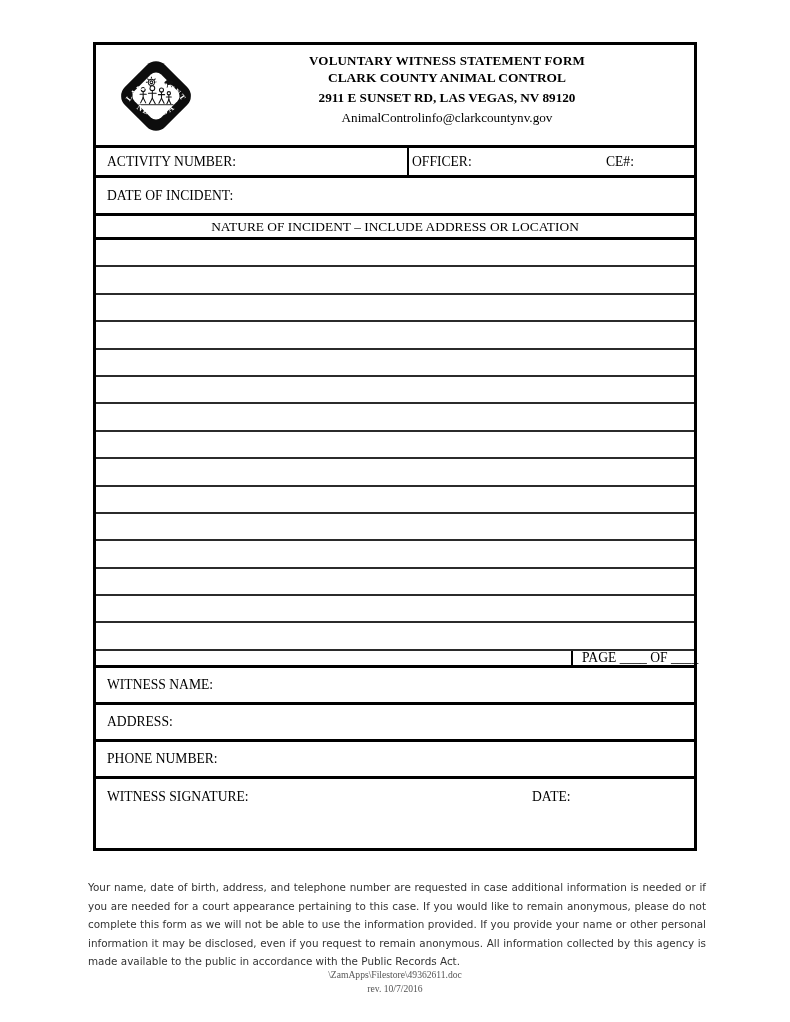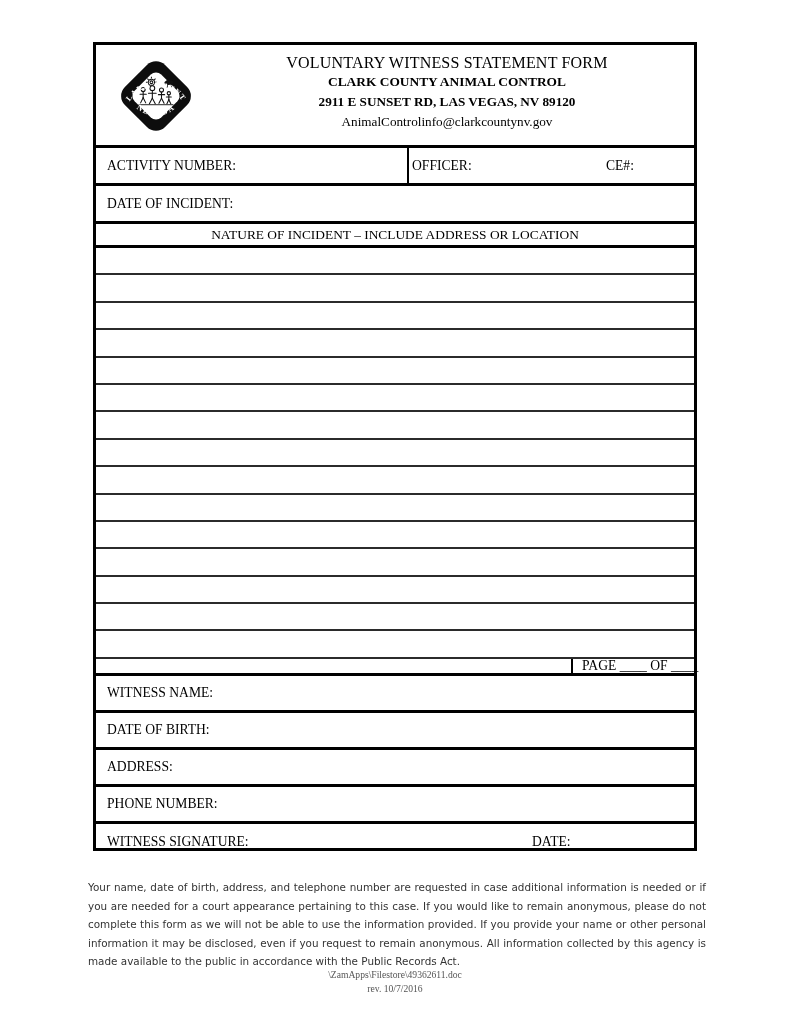--- a/index.html
+++ b/index.html
@@ -43,22 +43,22 @@
     height: 88px;
   }
   .header-text {
     position: absolute;
     left: 110px;
     right: 6px;
     top: 8px;
     text-align: center;
   }
   .hdr-title {
-    font-size: 16px;
-    font-weight: normal;
+    font-size: 13px;
+    font-weight: bold;
     letter-spacing: 0.2px;
     line-height: 1.25;
   }
   .hdr-sub {
     font-size: 13.4px;
     font-weight: bold;
     line-height: 1.4;
   }
   .hdr-addr {
     font-size: 13.2px;
@@ -94,21 +94,21 @@
     left: 316px;
   }
   .vdiv {
     position: absolute;
     top: 0;
     bottom: 0;
     width: 0;
     border-left: 2px solid #000;
   }
 
-  #row-activity { height: 38px; }
+  #row-activity { height: 30px; }
   #row-date-incident { height: 38px; }
 
   #row-nature {
     height: 24px;
     border-bottom: 3px solid #000;
   }
   .nature-label {
     position: absolute;
     left: 0; right: 0;
     top: 50%;
@@ -287,23 +287,20 @@
 
   <div id="row-page">
     <span class="vdiv" id="page-divider"></span>
     <span class="page-label">PAGE ____ OF ____</span>
   </div>
 
   <div class="row wrow">
     <span class="row-label">WITNESS NAME:</span>
   </div>
   <div class="row wrow">
-    <span class="row-label">DATE OF BIRTH:</span>
-  </div>
-  <div class="row wrow">
     <span class="row-label">ADDRESS:</span>
   </div>
   <div class="row wrow">
     <span class="row-label">PHONE NUMBER:</span>
   </div>
   <div class="row wrow last">
     <span class="row-label">WITNESS SIGNATURE:</span>
     <span class="row-label second">DATE:</span>
   </div>
 

